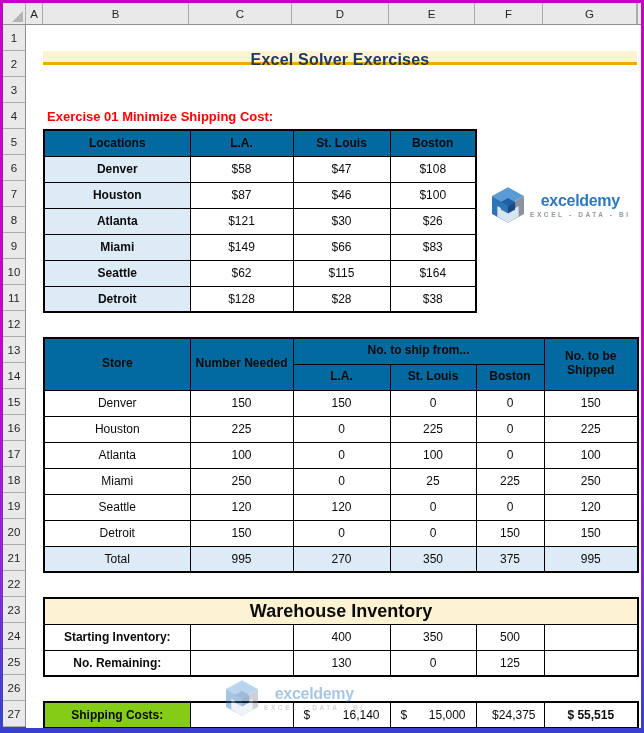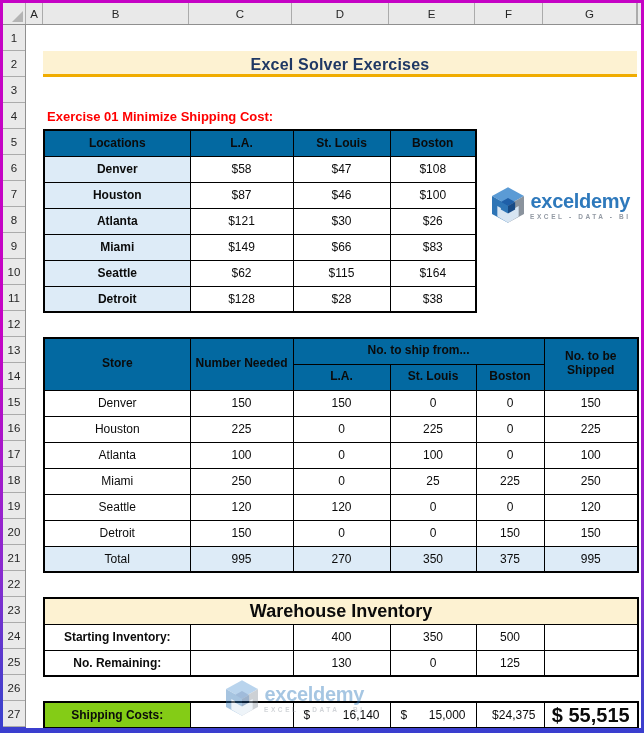--- a/index.html
+++ b/index.html
@@ -40,23 +40,23 @@
     border-bottom:1px solid #ababab;
   }
 
   .sheet {
     position:absolute; left:26px; top:25px; width:615px; height:703px;
     background:#ffffff; overflow:hidden;
   }
 
   
   .titlebar {
-    position:absolute; left:17px; top:26px; width:594px; height:26px;
+    position:absolute; left:17px; top:26px; width:594px; height:14px;
     background:#fdf2d2; border-bottom:3px solid #f0ac00;
-    display:flex; align-items:flex-end; justify-content:center;
+    display:flex; align-items:flex-start; justify-content:center;
   }
   .titlebar .t { font-size:16px; font-weight:bold; color:#1f3864; letter-spacing:.2px; }
 
   .exercise {
     position:absolute; left:21px; top:79px; height:24px; display:flex; align-items:center;
     font-size:13px; font-weight:bold; color:#ff0000;
   }
 
   
   table { border-collapse:collapse; table-layout:fixed; position:absolute; background:transparent; }
@@ -76,27 +76,27 @@
 
   .t3 { left:17px; top:572px; width:596px; }
   .t3 .whtitle { background:#fdf2d2; font-weight:bold; font-size:18px; }
   .t3 tbody td:first-child { font-weight:bold; }
 
   .t4 { left:17px; top:676px; width:596px; }
   .t4 td { background:transparent; }
   .t4 .lbl { background:#84cc16; font-weight:bold; }
   .money { display:flex; justify-content:space-between; align-items:center; padding:0 8px; }
   .t4 .right { text-align:right; padding-right:8px;margin-top:28px; }
-  .t4 .grand { font-weight:bold; font-size:20px; }
+  .t4 .grand { font-weight:bold; font-size:12px; }
 
   
   .logo { position:absolute; display:flex; align-items:center; gap:6px; }
   .logo-main { left:466px; top:162px; }
   .logo .txt { display:flex; flex-direction:column; align-items:center; }
-  .logo .word { font-size:20px; font-weight:bold; color:#2e79bc; line-height:1; letter-spacing:-.3px; }
+  .logo .word { font-size:16px; font-weight:bold; color:#2e79bc; line-height:1; letter-spacing:-.3px; }
   .logo .tag  { font-size:6.5px; color:#939aa4; letter-spacing:2.6px; margin-top:2px; font-weight:bold; }
   .watermark { left:200px; top:655px; opacity:.42; z-index:5; pointer-events:none; }
 </style>
 </head>
 <body>
 
 <div class="screen">
 
   <div class="colheaders">
     <div class="hcell corner">

